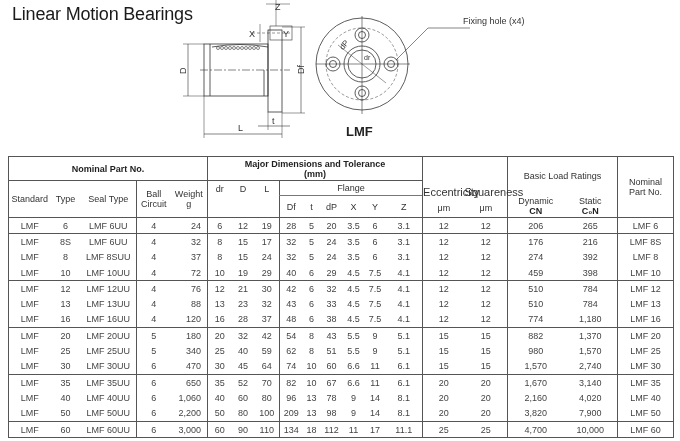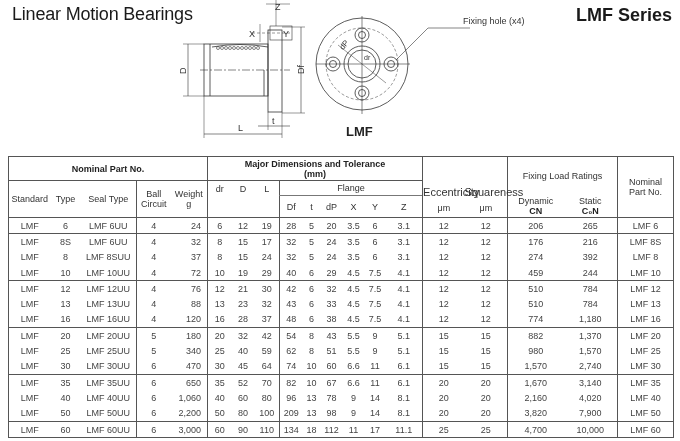--- a/index.html
+++ b/index.html
@@ -20,21 +20,20 @@
   .hl { border-bottom:1px solid #777; }
   .hl2 { border-bottom:1.5px solid #555; }
   .small { font-size:11px; }
   .num-r { text-align:right !important; padding-right:6px !important; }
 </style>
 </head>
 <body>
 
 <div class="title-left">Linear Motion Bearings</div>
 <div class="title-right">
-  <div>LMF Series</div>
 </div>
 
 <svg class="drawing" viewBox="170 0 300 150" width="300" height="150">
   <g stroke="#333" fill="none" stroke-width="0.8">
 
     <rect x="204" y="44" width="64" height="52"></rect>
     <line x1="210" y1="44" x2="210" y2="96"></line>
 
     <rect x="268" y="30" width="14" height="82"></rect>
     <line x1="264" y1="70" x2="264" y2="96"></line>
@@ -134,21 +133,21 @@
     <col style="width:56px">
   </colgroup>
   <thead>
     <tr style="height:24px">
       <th colspan="5" class="hdr-bold hl2">Nominal Part No.</th>
       <th colspan="9" class="vb hdr-bold hl2">
         <div>Major Dimensions and Tolerance</div>
         <div>(mm)</div>
       </th>
       <th colspan="2" rowspan="2" class="vb"></th>
-      <th colspan="2" rowspan="2" class="vb">Fixing Load Ratings</th>
+      <th colspan="2" rowspan="2" class="vb">Basic Load Ratings</th>
       <th rowspan="3" class="vb">
         <div>Nominal</div>
         <div>Part No.</div>
       </th>
     </tr>
     <tr style="height:15px">
       <th rowspan="2">Standard</th>
       <th rowspan="2">Type</th>
       <th rowspan="2">Seal Type</th>
       <th rowspan="2" class="vb">
@@ -267,21 +266,21 @@
     <td>29</td>
     <td class="vb">40</td>
     <td>6</td>
     <td>29</td>
     <td>4.5</td>
     <td>7.5</td>
     <td>4.1</td>
     <td class="vb">12</td>
     <td>12</td>
     <td class="vb">459</td>
-    <td>244</td>
+    <td>398</td>
     <td class="vb">LMF 10</td>
   </tr>
 
   <tr class="gtop">
     <td>LMF</td>
     <td>12</td>
     <td>LMF 12UU</td>
     <td class="vb">4</td>
     <td class="num-r">76</td>
     <td class="vb">12</td>

